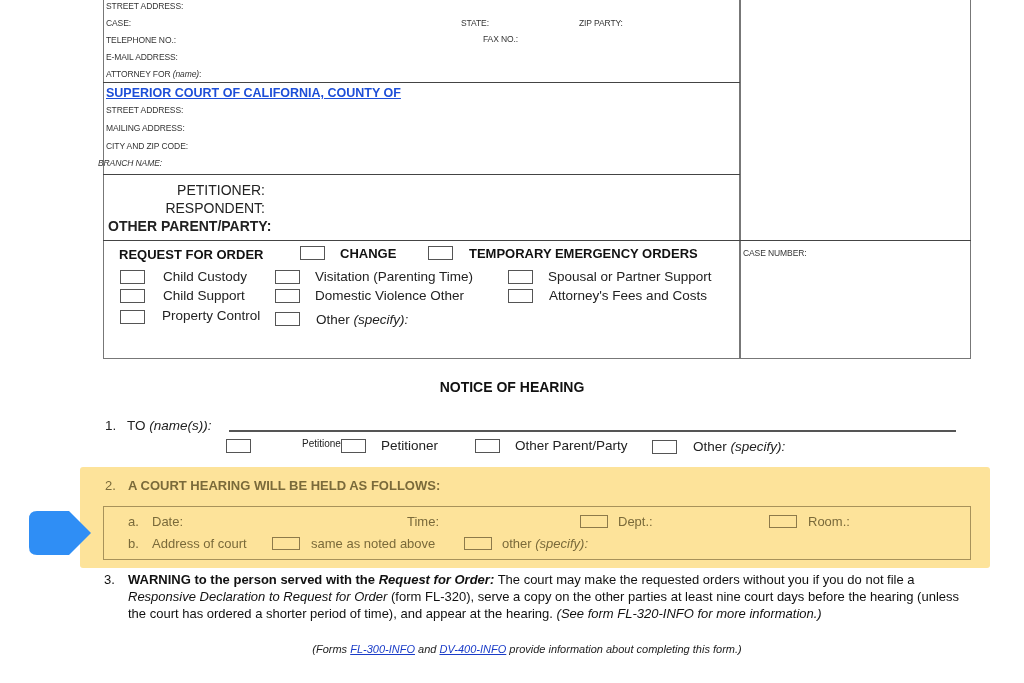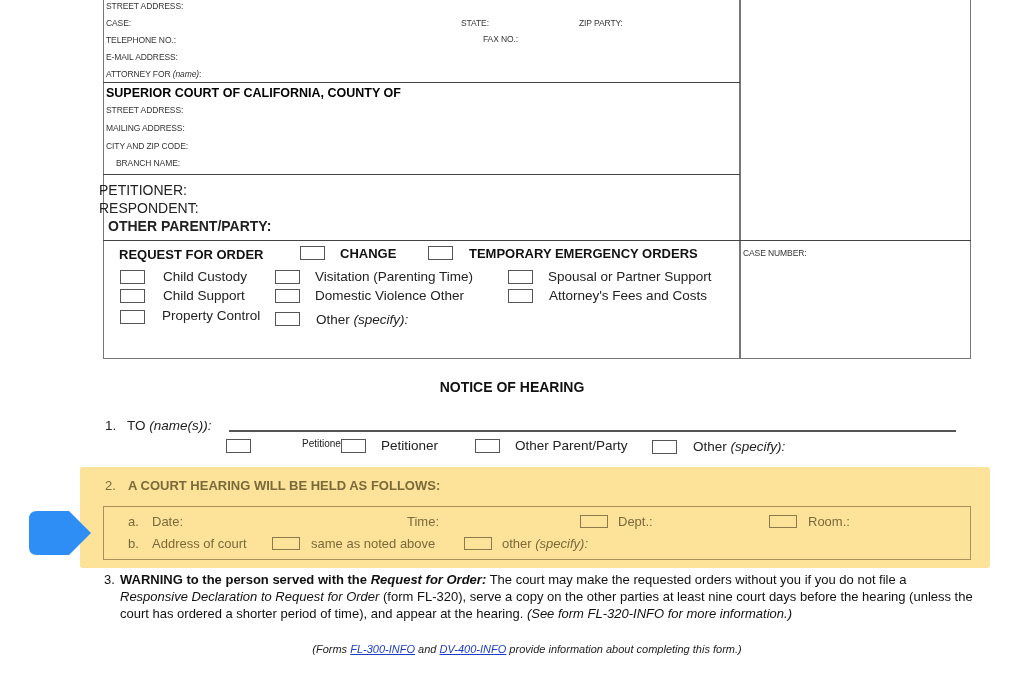--- a/index.html
+++ b/index.html
@@ -11,32 +11,32 @@
   .bold { font-weight: bold; }
   .ital { font-style: italic; }
 
   
   .form-outer { position: absolute; left: 103px; top: -2px; width: 868px; height: 361px;
                 border-left: 1.5px solid #777; border-right: 1.5px solid #777; border-bottom: 1.5px solid #777; }
   .vdiv { position: absolute; left: 739px; top: -2px; width: 1.5px; height: 361px; background: #777; }
   .hline { position: absolute; height: 1.3px; background: #444; }
 
   .cb { display: inline-block; width: 25px; height: 14px; border: 1px solid #555; background: #fff; vertical-align: middle; }
-  .party { position: absolute; font-size: 14px; color: #222; width: 176px; left: 99px; }
+  .party { position: absolute; font-size: 14px; color: #222; text-align: right; width: 176px; left: 89px; }
 
   .highlight { position: absolute; left: 80px; top: 467px; width: 910px; height: 101px; background: #fde39a; border-radius: 3px; }
   .hl-inner { position: absolute; left: 103px; top: 506px; width: 868px; height: 54px; border: 1.3px solid #a8925a; }
   .hl-text { color: #7a6a3a; font-size: 13px; position: absolute; }
   .hl-cb { display: inline-block; width: 28px; height: 13px; border: 1px solid #8d7a4a; vertical-align: middle; }
 
   .marker { position: absolute; left: 29px; top: 511px; width: 62px; height: 44px; }
 
   .warn { position: absolute; left: 104px; top: 571px; width: 870px; font-size: 13px; line-height: 17px; color: #111; }
   .warn .num { position: absolute; left: 0; top: 0; }
-  .warn .body { margin-left: 16px; }
+  .warn .body { margin-left: 24px; }
   .footer-note { position: absolute; top: 643px; left: 0; width: 1024px; text-align: center; font-size: 11px; font-style: italic; color: #222; padding-left: 30px; }
   .footer-note a { color: #1a3cc8; text-decoration: underline; }
 </style>
 </head>
 <body>
 
 <div class="form-outer"></div>
 <div class="vdiv"></div>
 <div class="hline" style="left:103px; top:82px; width:637px;"></div>
 <div class="hline" style="left:103px; top:174px; width:637px;"></div>
@@ -47,25 +47,25 @@
 <div class="abs small" style="left:461px; top:18px;">STATE:</div>
 <div class="abs small" style="left:579px; top:18px;">ZIP PARTY:</div>
 <div class="abs small" style="left:106px; top:35px;">TELEPHONE NO.:</div>
 <div class="abs small" style="left:483px; top:34px;">FAX NO.:</div>
 <div class="abs small" style="left:106px; top:52px;">E-MAIL ADDRESS:</div>
 <div class="abs small" style="left:106px; top:69px;">
   <span>ATTORNEY FOR</span>
   <span class="ital">(name)</span><span>:</span>
 </div>
 
-<div class="abs bold" style="left:106px; top:86px; font-size:12.5px; color:#000000;">SUPERIOR COURT OF CALIFORNIA, COUNTY OF</div>
+<div class="abs bold" style="left:106px; top:86px; font-size:12.5px; color:#1d4ed8;text-decoration:underline;">SUPERIOR COURT OF CALIFORNIA, COUNTY OF</div>
 <div class="abs small" style="left:106px; top:105px;">STREET ADDRESS:</div>
 <div class="abs small" style="left:106px; top:123px;">MAILING ADDRESS:</div>
 <div class="abs small" style="left:106px; top:141px;">CITY AND ZIP CODE:</div>
-<div class="abs small" style="left:116px; top:158px;">BRANCH NAME:</div>
+<div class="abs small" style="left:98px; top:158px;font-style:italic;">BRANCH NAME:</div>
 
 <div class="party" style="top:182px;">PETITIONER:</div>
 <div class="party" style="top:200px;">RESPONDENT:</div>
 <div class="party" style="top:218px; text-align:left; left:108px;font-weight:bold;">OTHER PARENT/PARTY:</div>
 
 <div class="abs bold" style="left:119px; top:247px; font-size:13px; color:#111;">REQUEST FOR ORDER</div>
 <span class="abs cb" style="left:300px; top:246px;"></span>
 <div class="abs bold" style="left:340px; top:246px; font-size:13px; color:#111;">CHANGE</div>
 <span class="abs cb" style="left:428px; top:246px;"></span>
 <div class="abs bold" style="left:469px; top:246px; font-size:13px; color:#111;">TEMPORARY EMERGENCY ORDERS</div>

